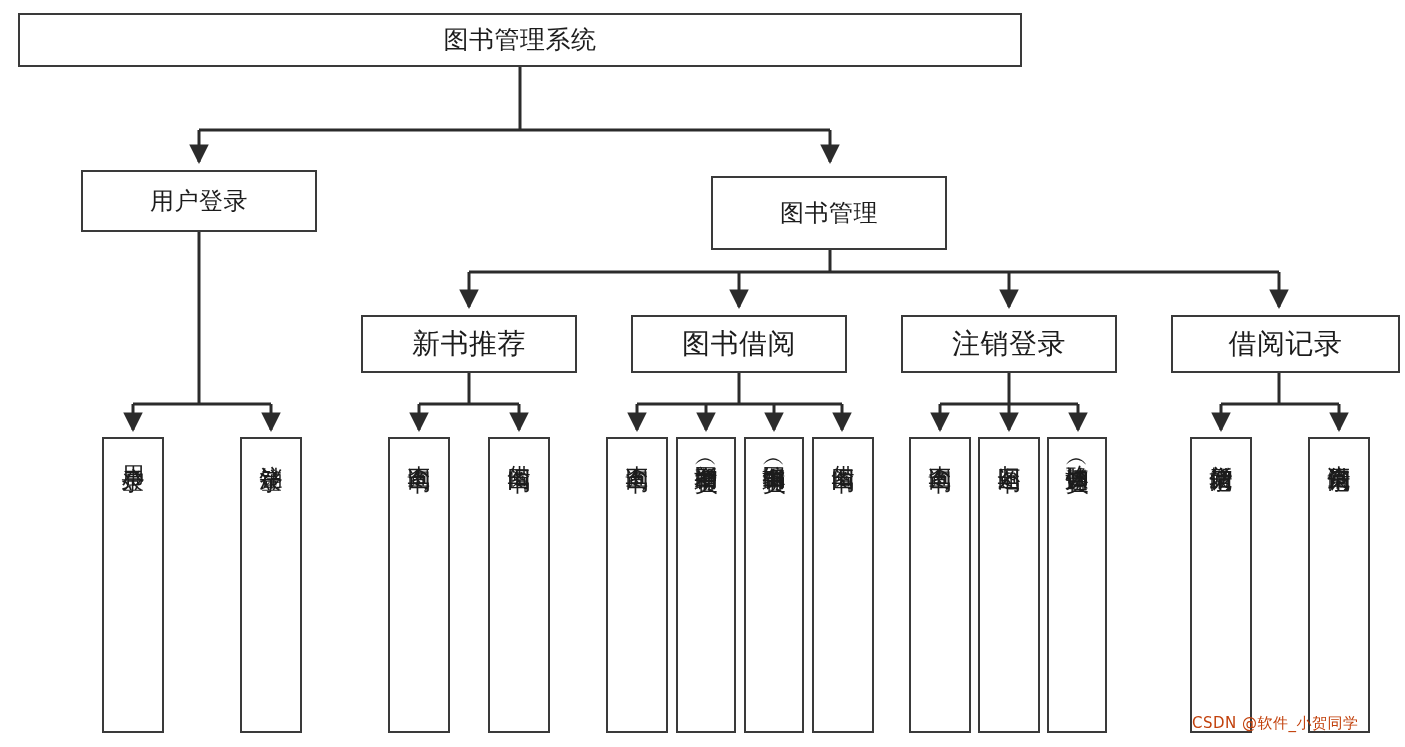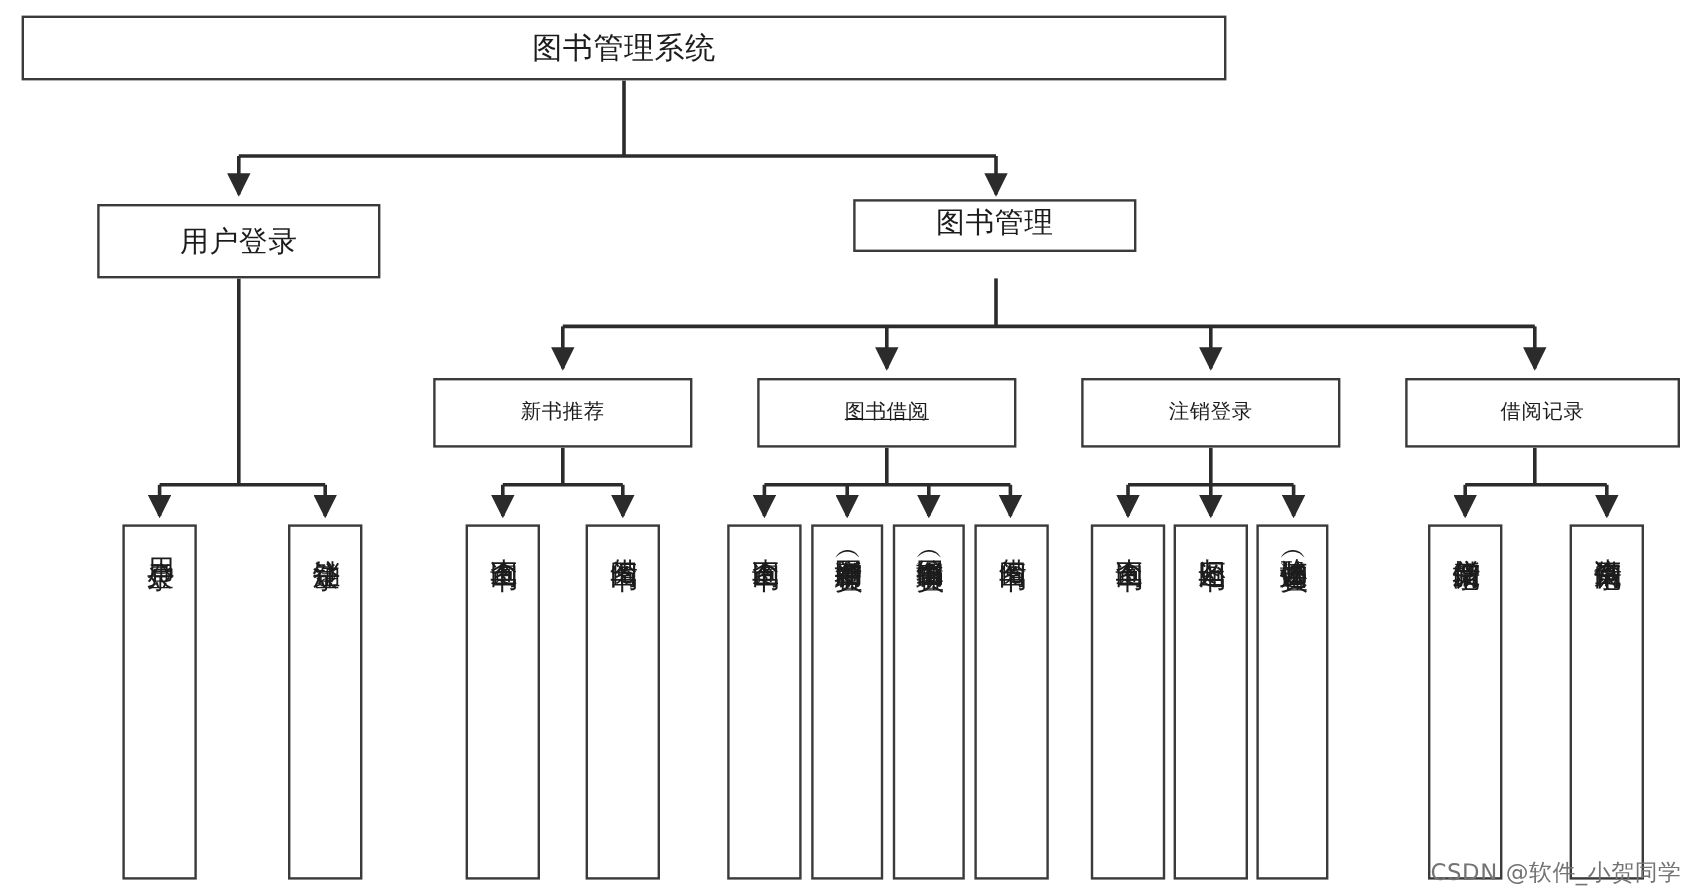--- a/index.html
+++ b/index.html
@@ -36,41 +36,41 @@
     color: #1c1c1c;
   }
   .node .label {
     display: block;
     text-align: right;
     line-height: 1.12;
     letter-spacing: 0.5px;
   }
   .node-root .label { font-size: 25px; }
   .node-l2 .label  { font-size: 24px; }
-  .node-l3 .label  { font-size: 17px; }
+  .node-l3 .label  { font-size: 28px; }
 
   .node-leaf {
     align-items: flex-start;
     justify-content: center;
     padding-top: 8px;
   }
   .node-leaf .label {
     writing-mode: vertical-rl;
     text-orientation: upright;
     font-size: 23px;
     line-height: 1.18;
     letter-spacing: 2px;
     white-space: nowrap;
   }
   .node-leaf.tall .label { letter-spacing: 1px; }
 
   .watermark {
     position: absolute;
-    font-size: 19px;
-    color: #737373;
+    font-size: 15px;
+    color: #c2410c;
     white-space: nowrap;
     letter-spacing: 0.5px;
   }
 </style>
 </head>
 <body>
 
 <div id="stage">
 
   <svg id="wires" viewBox="0 0 1405 747" xmlns="http://www.w3.org/2000/svg">
@@ -123,28 +123,28 @@
     </g>
   </svg>
 
   <div class="node node-root" style="left:18px; top:13px; width:1004px; height:54px;">
     <span class="label">图书管理系统</span>
   </div>
 
   <div class="node node-l2" style="left:81px; top:170px; width:236px; height:62px;">
     <span class="label">用户登录</span>
   </div>
-  <div class="node node-l2" style="left:711px; top:166px; width:236px; height:44px;font-family:Liberation Mono, monospace;">
+  <div class="node node-l2" style="left:711px; top:176px; width:236px; height:74px;">
     <span class="label">图书管理</span>
   </div>
 
   <div class="node node-l3" style="left:361px; top:315px; width:216px; height:58px;">
     <span class="label">新书推荐</span>
   </div>
-  <div class="node node-l3" style="left:631px; top:315px; width:216px; height:58px;text-decoration:underline;">
+  <div class="node node-l3" style="left:631px; top:315px; width:216px; height:58px;">
     <span class="label">图书借阅</span>
   </div>
   <div class="node node-l3" style="left:901px; top:315px; width:216px; height:58px;">
     <span class="label">注销登录</span>
   </div>
   <div class="node node-l3" style="left:1171px; top:315px; width:229px; height:58px;">
     <span class="label">借阅记录</span>
   </div>
 
   <div class="node node-leaf" style="left:102px; top:437px; width:62px; height:296px;">

